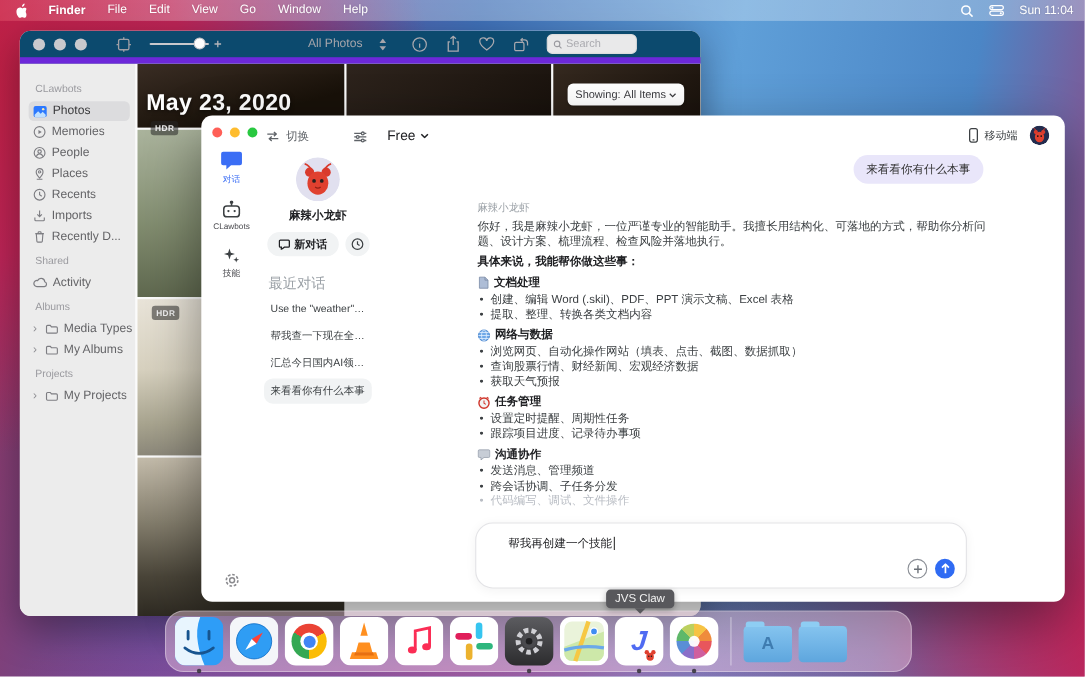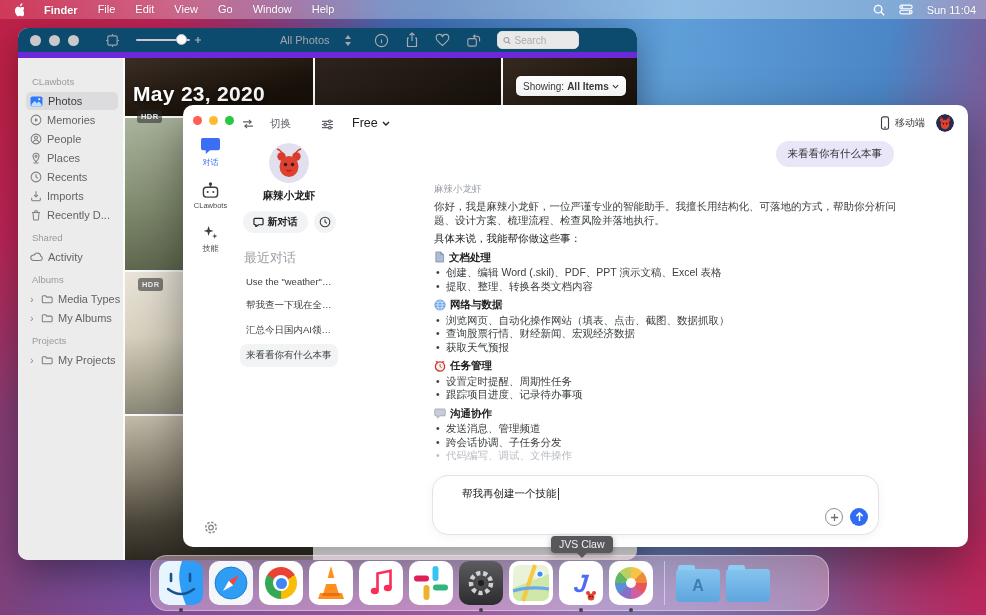--- a/index.html
+++ b/index.html
@@ -69,39 +69,39 @@
     background:linear-gradient(180deg,#c4bcab 0%,#857f6e 40%,#4a4539 75%,#2e2a22 100%)}
   .date-overlay{position:absolute;left:10px;top:24px;color:#fff;font-size:21px;font-weight:bold;
     text-shadow:0 1px 4px rgba(0,0,0,.6);letter-spacing:.3px}
   .hdr-badge{position:absolute;background:rgba(40,40,40,.55);color:#f0f0f0;font-size:7.5px;font-weight:bold;
     padding:2px 4px;border-radius:3px;letter-spacing:.4px}
   .hdr1{left:14px;top:52px}
   .hdr2{left:15px;top:220px}
   .showing-btn{position:absolute;left:393px;top:18px;height:20px;background:#fff;border-radius:5px;
     box-shadow:0 0 0 .5px rgba(0,0,0,.12),0 1px 2px rgba(0,0,0,.15);
     display:flex;align-items:center;gap:3px;padding:0 7px;font-size:10px;color:#3c3c40;white-space:nowrap}
-  .showing-btn b{font-weight:bold}
+  .showing-btn b{font-weight:normal}
 
   
   .chat-win{position:absolute;left:183px;top:105px;width:785px;height:442px;z-index:30;
     background:#fff;border-radius:10px;box-shadow:0 18px 50px rgba(0,0,0,.42);overflow:hidden}
   .c-lights{position:absolute;left:10px;top:11px;display:flex;gap:7px}
   .cl{width:9px;height:9px;border-radius:50%}
   .cl.r{background:#ff5f57}.cl.y{background:#febc2e}.cl.g{background:#28c840}
 
   .rail{position:absolute;left:0;top:0;bottom:0;width:55px;display:flex;flex-direction:column;align-items:center}
   .rail-item{margin-top:14px;display:flex;flex-direction:column;align-items:center;gap:2px}
   .rail-item:first-of-type{margin-top:32px}
   .rail-lbl{font-size:8px;color:#4a4a4f}
   .rail-lbl.blue{color:#3b6ef5}
   .rail-gear{position:absolute;bottom:12px;left:50%;transform:translateX(-50%)}
 
   .panel{position:absolute;left:55px;top:0;bottom:0;width:102px}
   .panel-head{display:flex;align-items:center;justify-content:space-between;padding:12px 6px 0 4px}
-  .switch{display:flex;align-items:center;gap:16px;font-size:10.5px;color:#5f6368}
+  .switch{display:flex;align-items:center;gap:6px;font-size:10.5px;color:#5f6368}
   .avatar-lg{width:40px;height:40px;margin:12px auto 0;border-radius:50%;overflow:hidden}
   .panel-name{text-align:center;font-size:10.5px;font-weight:bold;color:#202124;margin-top:6px}
   .panel-btns{display:flex;align-items:center;justify-content:center;gap:6px;margin-top:8px}
   .newchat{height:22px;background:#f1f3f4;border-radius:12px;display:flex;align-items:center;gap:4px;
     padding:0 10px;font-size:10px;font-weight:bold;color:#202124;white-space:nowrap}
   .histbtn{width:22px;height:22px;background:#f1f3f4;border-radius:50%;display:grid;place-items:center}
   .recent-lbl{font-size:13px;color:#9aa0a6;margin:16px 0 4px 6px}
   .conv{font-size:9.5px;color:#3c4043;padding:5px 6px;margin:2px 2px;white-space:nowrap;overflow:hidden;
     text-overflow:ellipsis;border-radius:8px}
   .conv.active{background:#f1f3f4}
@@ -111,21 +111,21 @@
   .plan{display:flex;align-items:center;gap:4px;font-size:12.5px;font-weight:normal;color:#202124}
   .c-head-right{margin-left:auto;display:flex;align-items:center;gap:5px;font-size:10px;color:#3c4043}
   .avatar-sm{width:18px;height:18px;border-radius:50%;overflow:hidden;margin-left:6px}
 
   .msgcol{position:absolute;left:94px;top:36px;width:466px;display:flex;flex-direction:column}
   .ububble{align-self:flex-end;margin-right:6px;background:#e9e6fa;color:#333;border-radius:15px;
     padding:6px 12px;font-size:10.5px}
   .a-name{font-size:9.5px;color:#9aa0a6;margin:16px 0 4px}
   .a-body{font-size:10.5px;line-height:13.5px;color:#3c4043}
   .a-body p{margin-bottom:5px}
-  .a-lead{font-weight:normal;color:#202124}
+  .a-lead{font-weight:bold;color:#202124}
   .sec-title{display:flex;align-items:center;gap:4px;font-weight:bold;color:#202124;margin:5px 0 2px}
   .bullet{padding-left:12px;position:relative}
   .bullet::before{content:"•";position:absolute;left:2px;color:#3c4043}
   .bullet.faded{color:#b9bdc4}
   .bullet.faded::before{color:#b9bdc4}
 
   .inputbox{position:absolute;left:92px;top:370px;width:447px;height:60px;background:#fff;
     border:1px solid #e3e3e6;border-radius:16px;box-shadow:0 2px 10px rgba(0,0,0,.05);padding:11px 29px}
   .inputline{font-size:10.5px;color:#202124;display:flex;align-items:center}
   .caret{display:inline-block;width:1px;height:12px;background:#333;margin-left:1px}

